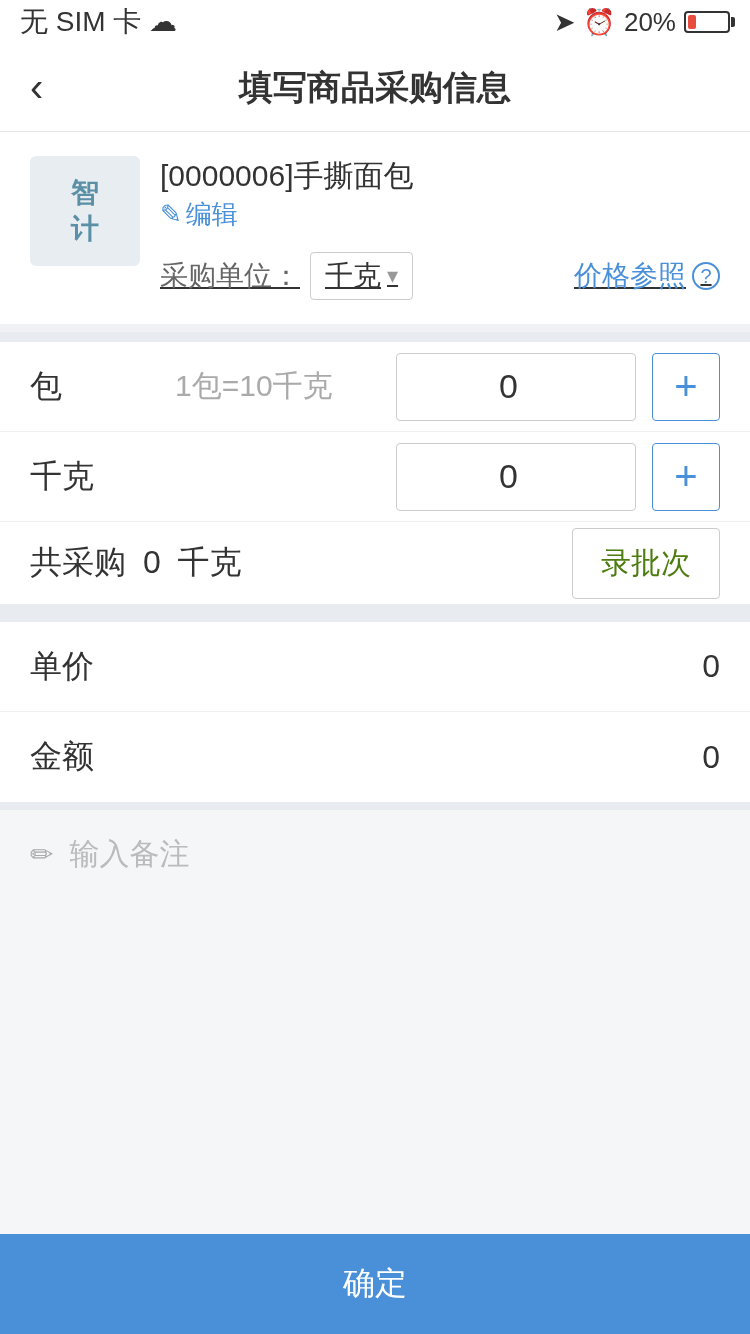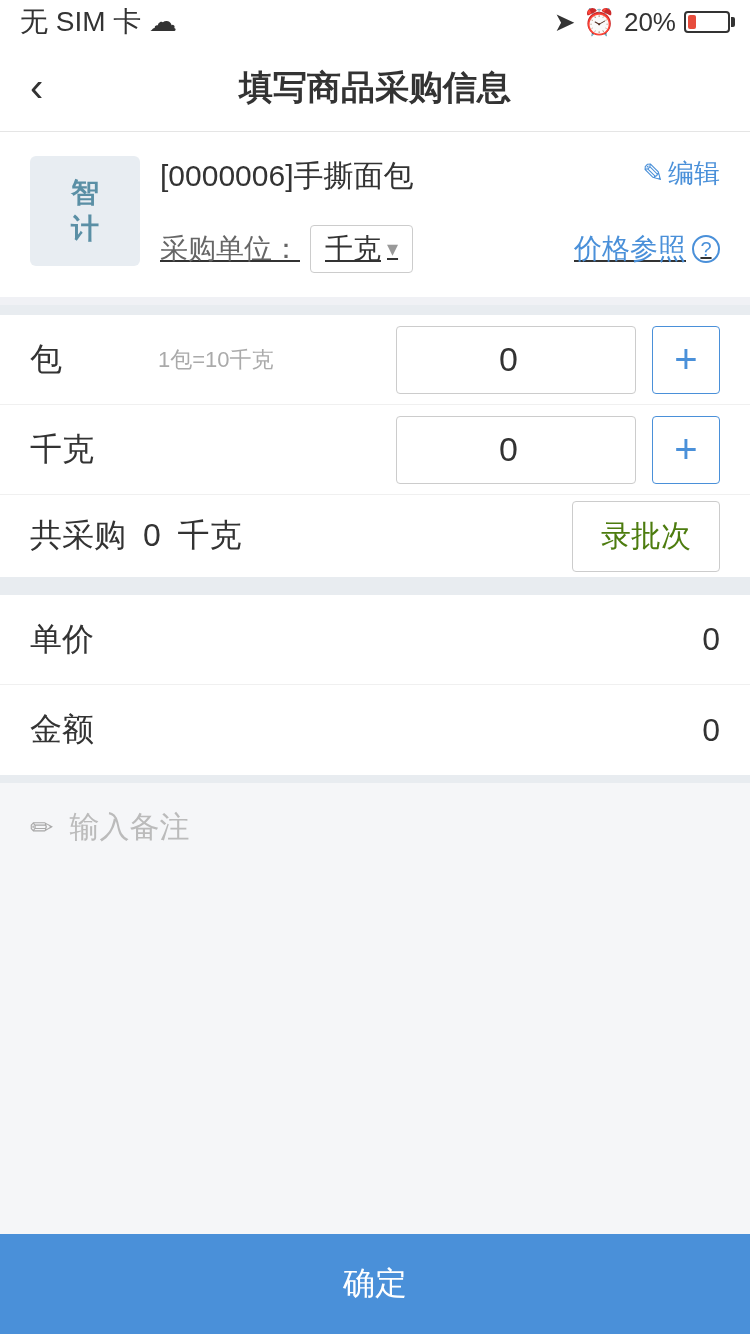--- a/index.html
+++ b/index.html
@@ -89,21 +89,22 @@
       text-align: center;
       line-height: 1.3;
     }
     .product-info {
       flex: 1;
     }
     .product-header {
       display: flex;
       justify-content: space-between;
       align-items: flex-start;
-      margin-bottom: 28px;
+      margin-bottom: 20px;
+      flex-direction: column;
     }
     .product-name {
       font-size: 30px;
       color: #333;
       font-weight: 500;
     }
     .edit-btn {
       font-size: 26px;
       color: #4a90d9;
       display: flex;
@@ -164,23 +165,23 @@
       padding: 0 30px;
       min-height: 90px;
       border-bottom: 1px solid #f0f0f0;
     }
     .form-label {
       font-size: 32px;
       color: #333;
       min-width: 120px;
     }
     .form-label-sub {
-      font-size: 22px;
+      font-size: 30px;
       color: #aaa;
-      margin-left: 8px;
+      margin-left: 25px;
     }
     .form-input-wrapper {
       flex: 1;
       display: flex;
       align-items: center;
       justify-content: flex-end;
       gap: 16px;
     }
     .form-input {
       width: 240px;

